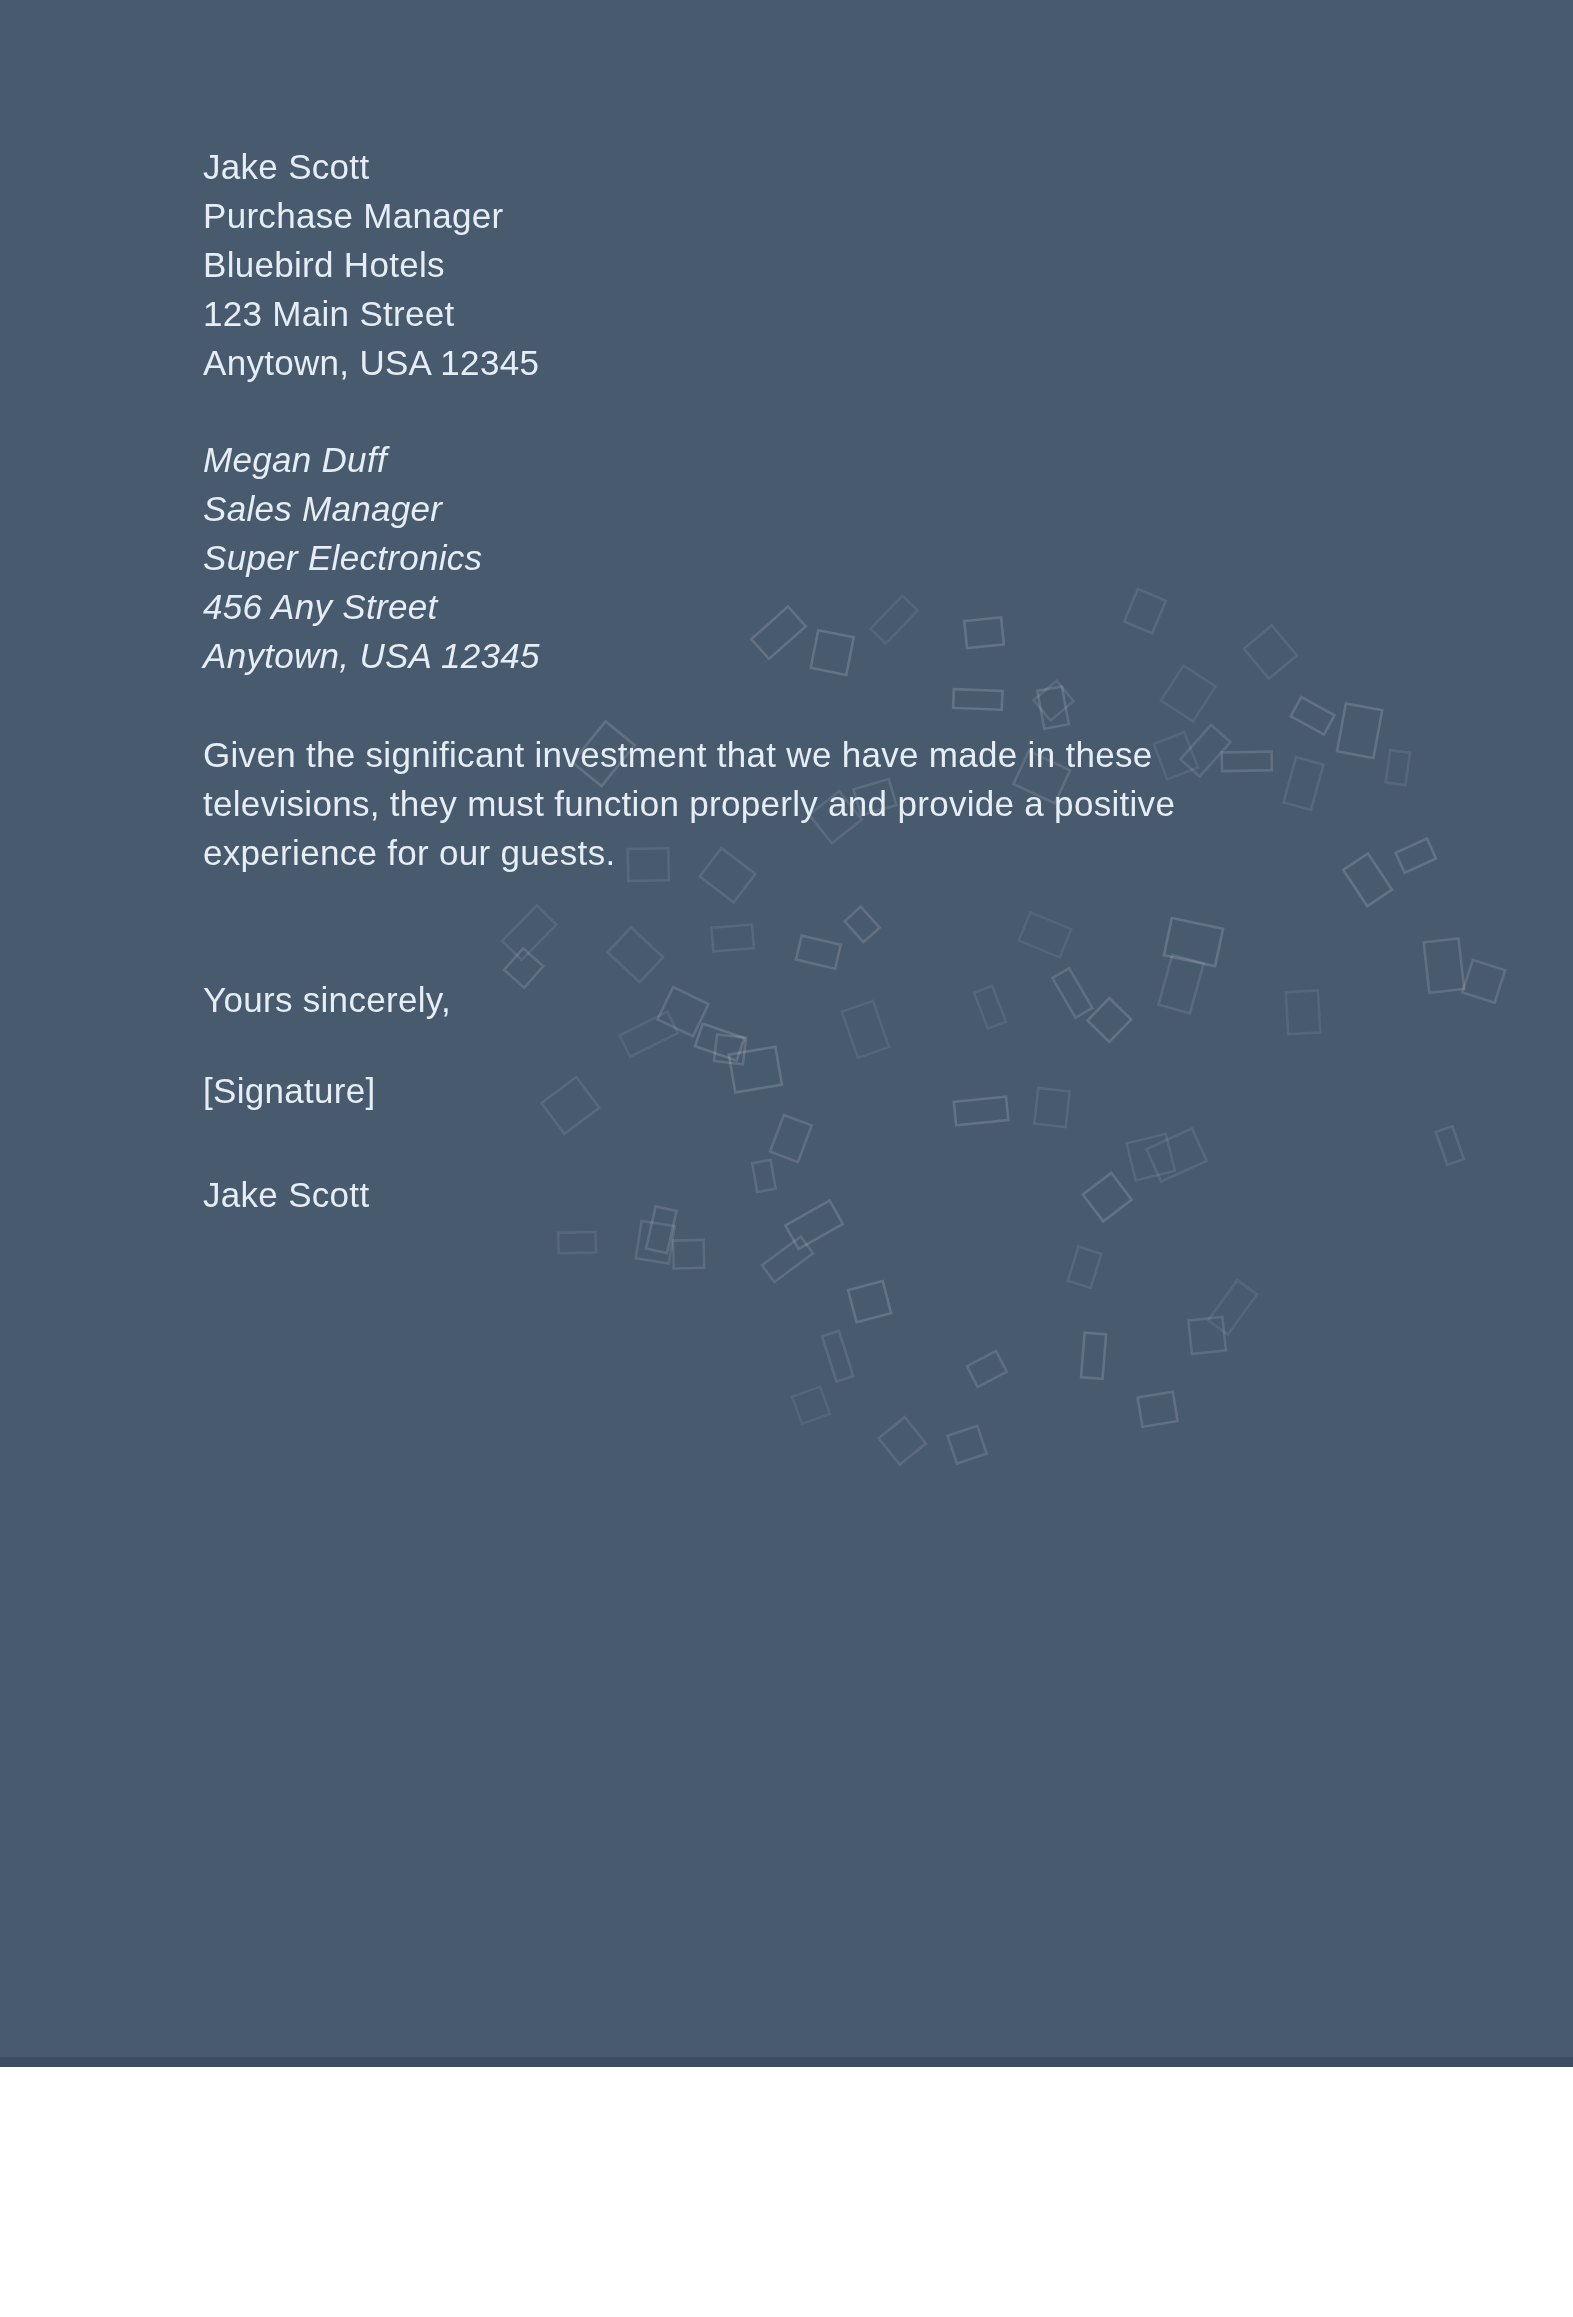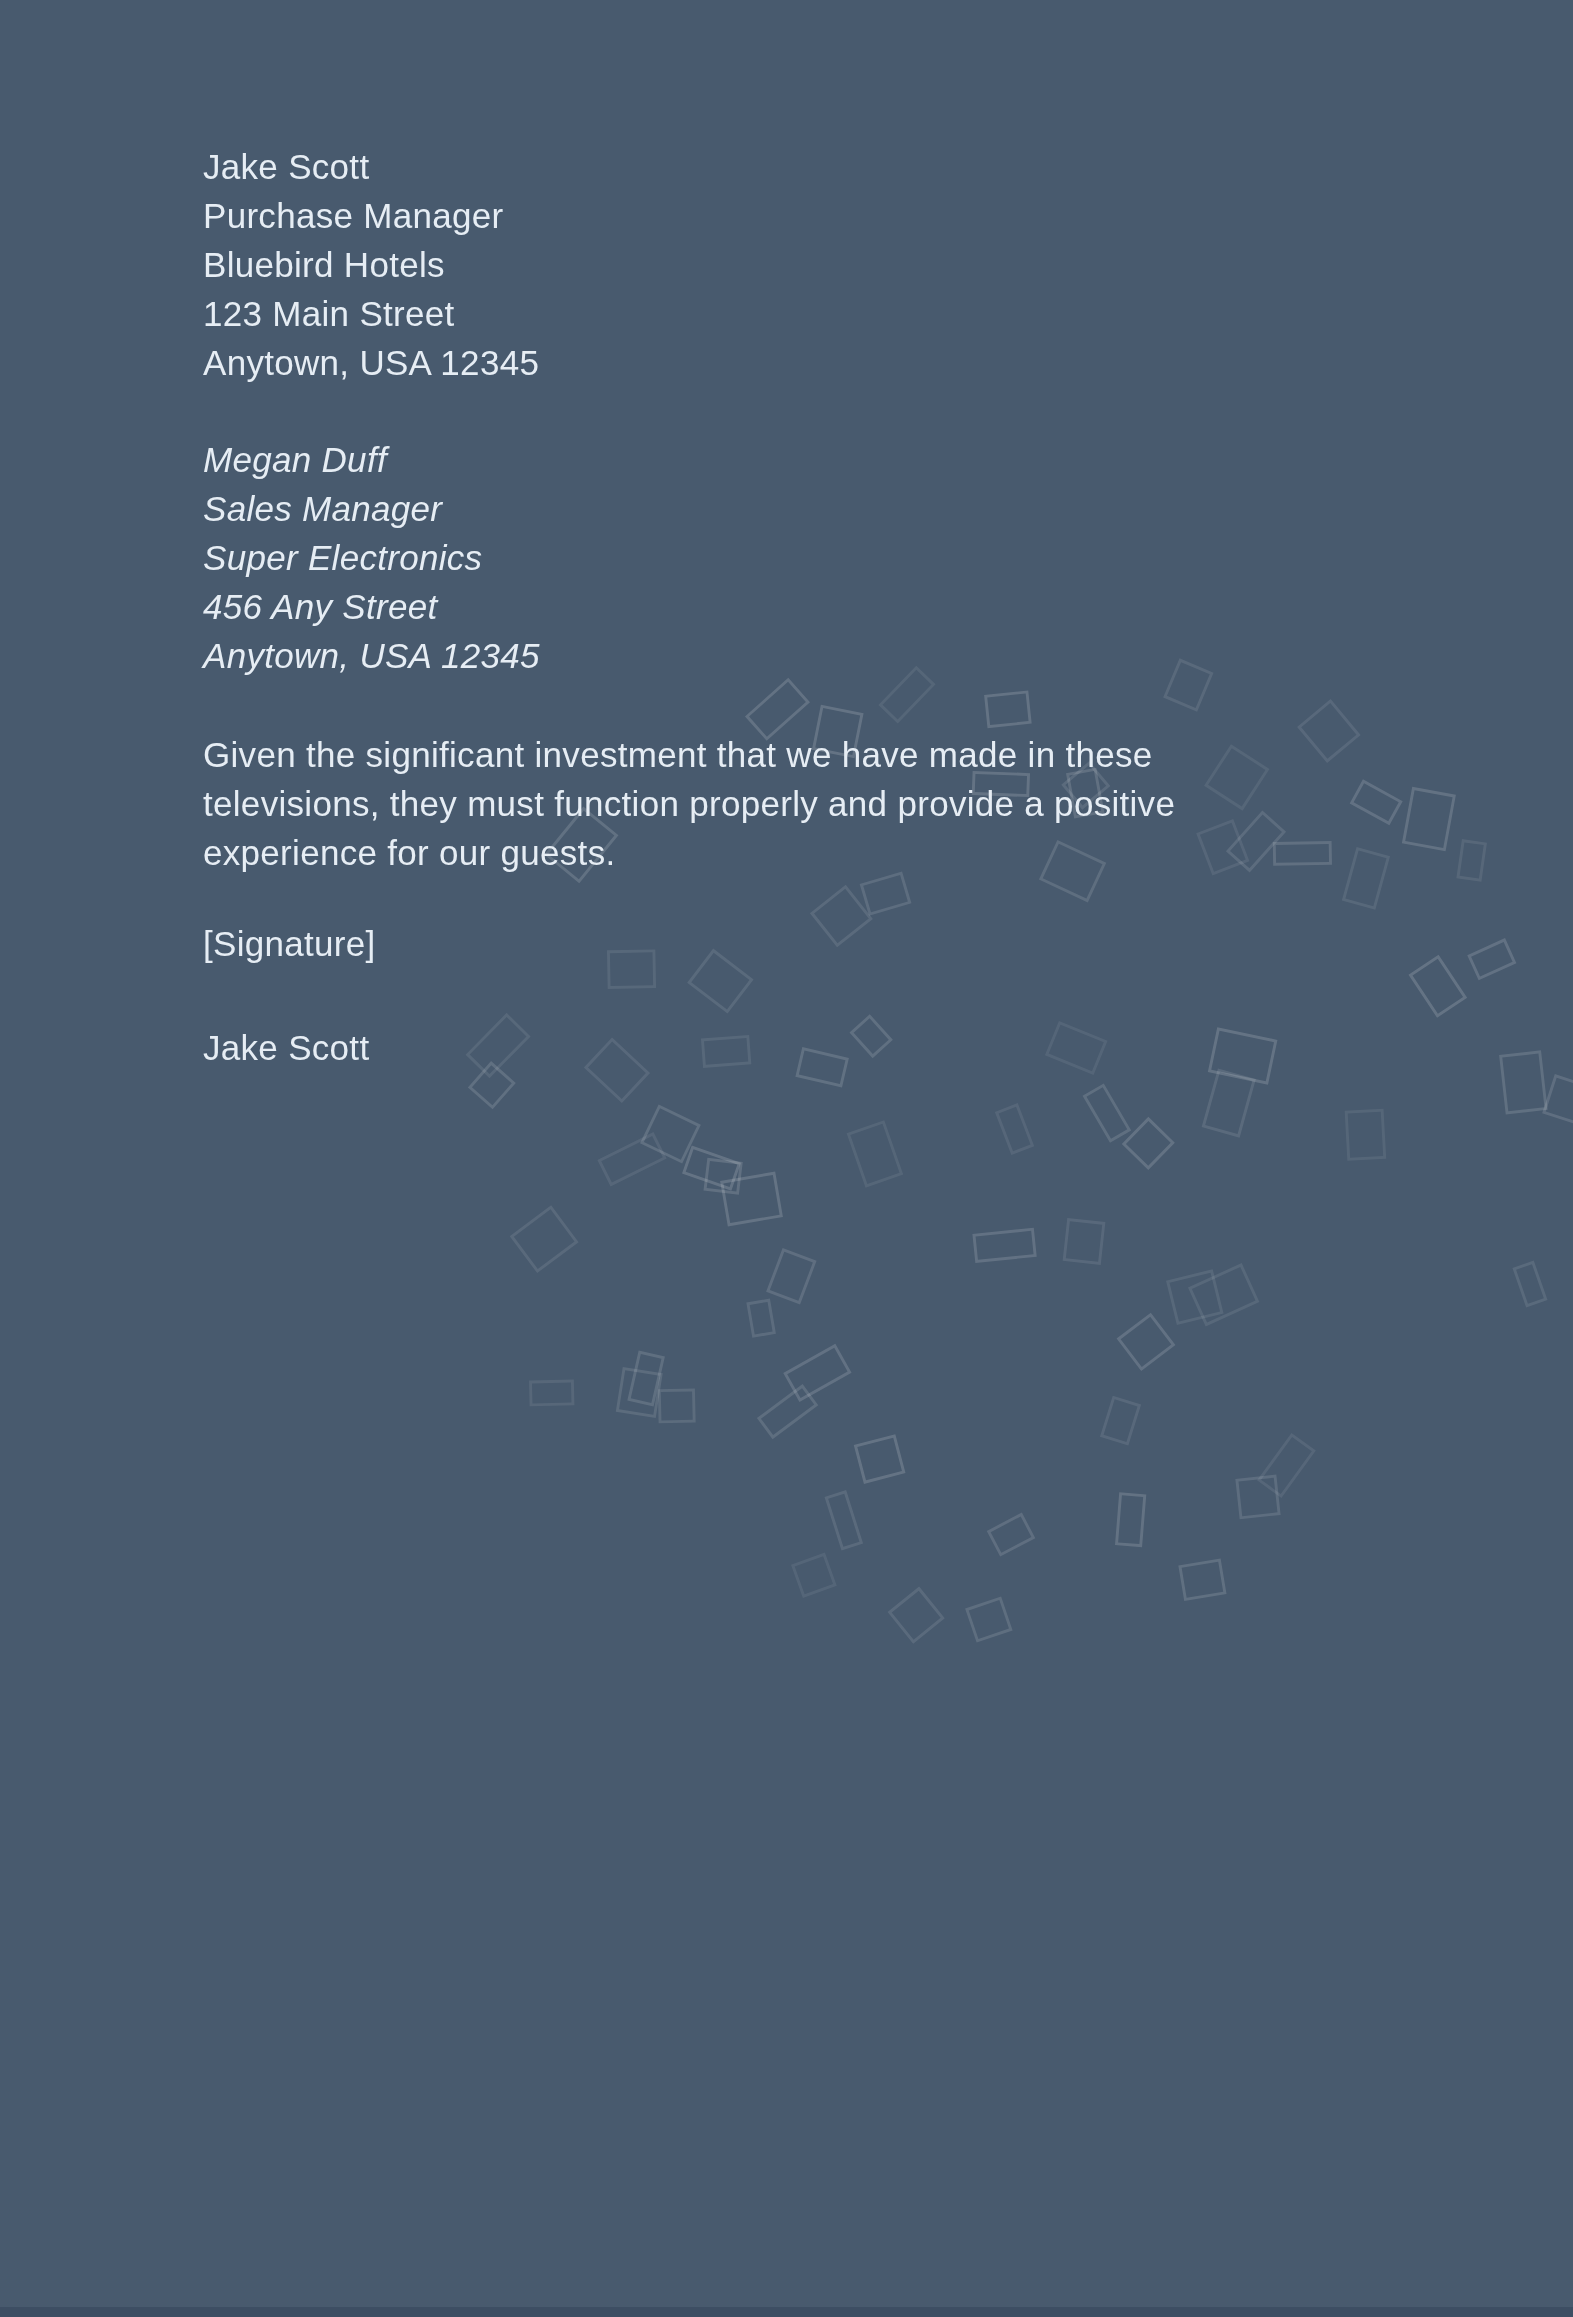--- a/index.html
+++ b/index.html
@@ -2,21 +2,21 @@
 <html><head>
 <meta charset="utf-8">
 <style>
   html, body {
     margin: 0;
     padding: 0;
   }
   .page {
     position: relative;
     width: 1574px;
-    height: 2317px;
+    height: 2067px;
     overflow: hidden;
     font-family: "Liberation Sans", "DejaVu Sans", sans-serif;
   }
   .pattern {
     position: absolute;
     inset: 0;
     width: 100%;
     height: 100%;
     display: block;
     pointer-events: none;
@@ -149,20 +149,21 @@
 Anytown, USA 12345</div>
 
 
 
 
     <p class="block gap-para3">Given the significant investment that we have made in these
 televisions, they must function properly and provide a positive
 experience for our guests.</p>
 
 
+    <div class="block gap-closing">Yours sincerely,</div>
 
     <div class="block gap-signature">[Signature]</div>
 
     <div class="block gap-name">Jake Scott</div>
 
   </div>
 
   <div class="footer-bar" style="background: rgb(61, 78, 99);"></div>
 
 </div>

